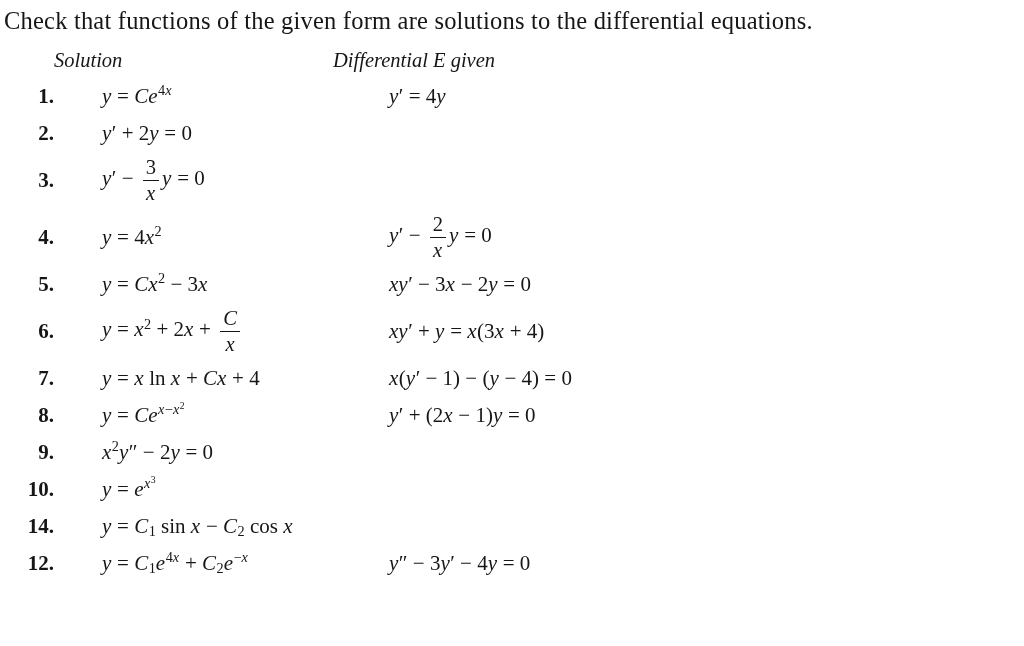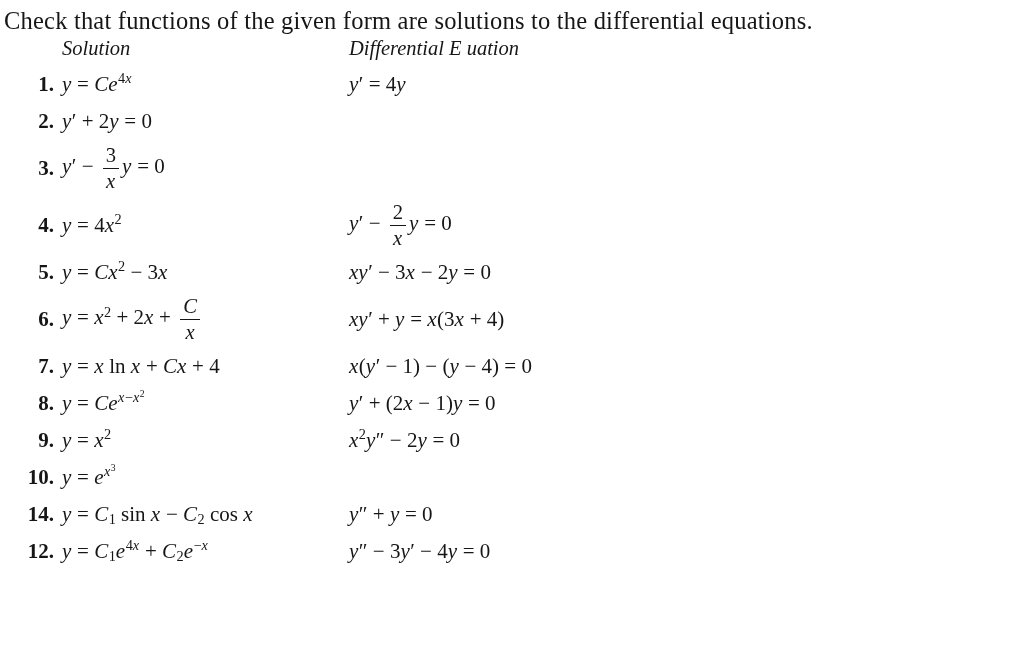--- a/index.html
+++ b/index.html
@@ -19,21 +19,21 @@
   }
   .title {
     font-size: 24.5px;
     line-height: 1.25;
     white-space: nowrap;
     letter-spacing: 0.2px;
   }
   .headers {
     display: grid;
     grid-template-columns: 50px 279px auto;
-    column-gap: 8px;
+    margin-top: 12px;
     font-style: italic;
     font-size: 20.5px;
   }
   .rows {
     margin-top: 6px;
   }
   .row {
     display: grid;
     grid-template-columns: 50px 279px auto;
     column-gap: 8px;
@@ -41,20 +41,21 @@
     min-height: 37px;
     font-size: 21px;
   }
   .pnum {
     font-weight: bold;
     text-align: right;
     align-self: center;
   }
   .math {
     white-space: nowrap;
+    margin-left: 40px;
   }
   .math i {
     font-style: italic;
     padding-right: 0.5px;
   }
   sup {
     font-size: 0.68em;
     vertical-align: 0.55em;
     line-height: 0;
   }
@@ -84,21 +85,21 @@
 </style>
 </head>
 <body>
 
 <div class="page">
   <div class="title">Check that functions of the given form are solutions to the differential equations.</div>
 
   <div class="headers">
     <span></span>
     <span>Solution</span>
-    <span>Differential E uation</span>
+    <span>Differential E given</span>
   </div>
 
   <div class="rows" id="rows">
   <div class="row">
     <span class="pnum">1.</span>
     <span class="math sol"><i>y</i> = <i>Ce</i><sup>4<i>x</i></sup></span>
     <span class="math eq"><i>y</i>′ = 4<i>y</i></span>
   </div>
 
   <div class="row">
@@ -145,33 +146,31 @@
   </div>
 
   <div class="row">
     <span class="pnum">8.</span>
     <span class="math sol"><i>y</i> = <i>Ce</i><sup><i>x</i>−<i>x</i><sup>2</sup></sup></span>
     <span class="math eq"><i>y</i>′ + (2<i>x</i> − 1)<i>y</i> = 0</span>
   </div>
 
   <div class="row">
     <span class="pnum">9.</span>
-    <span class="math sol"><i>y</i> = <i>x</i><sup>2</sup></span>
     <span class="math eq"><i>x</i><sup>2</sup><i>y</i>″ − 2<i>y</i> = 0</span>
   </div>
 
   <div class="row">
     <span class="pnum">10.</span>
     <span class="math sol"><i>y</i> = <i>e</i><sup><i>x</i><sup>3</sup></sup></span>
   </div>
 
   <div class="row">
     <span class="pnum">14.</span>
     <span class="math sol"><i>y</i> = <i>C</i><sub>1</sub> sin <i>x</i> − <i>C</i><sub>2</sub> cos <i>x</i></span>
-    <span class="math eq"><i>y</i>″ + <i>y</i> = 0</span>
   </div>
 
   <div class="row">
     <span class="pnum">12.</span>
     <span class="math sol"><i>y</i> = <i>C</i><sub>1</sub><i>e</i><sup>4<i>x</i></sup> + <i>C</i><sub>2</sub><i>e</i><sup>−<i>x</i></sup></span>
     <span class="math eq"><i>y</i>″ − 3<i>y</i>′ − 4<i>y</i> = 0</span>
   </div>
 </div>
 </div>
 

